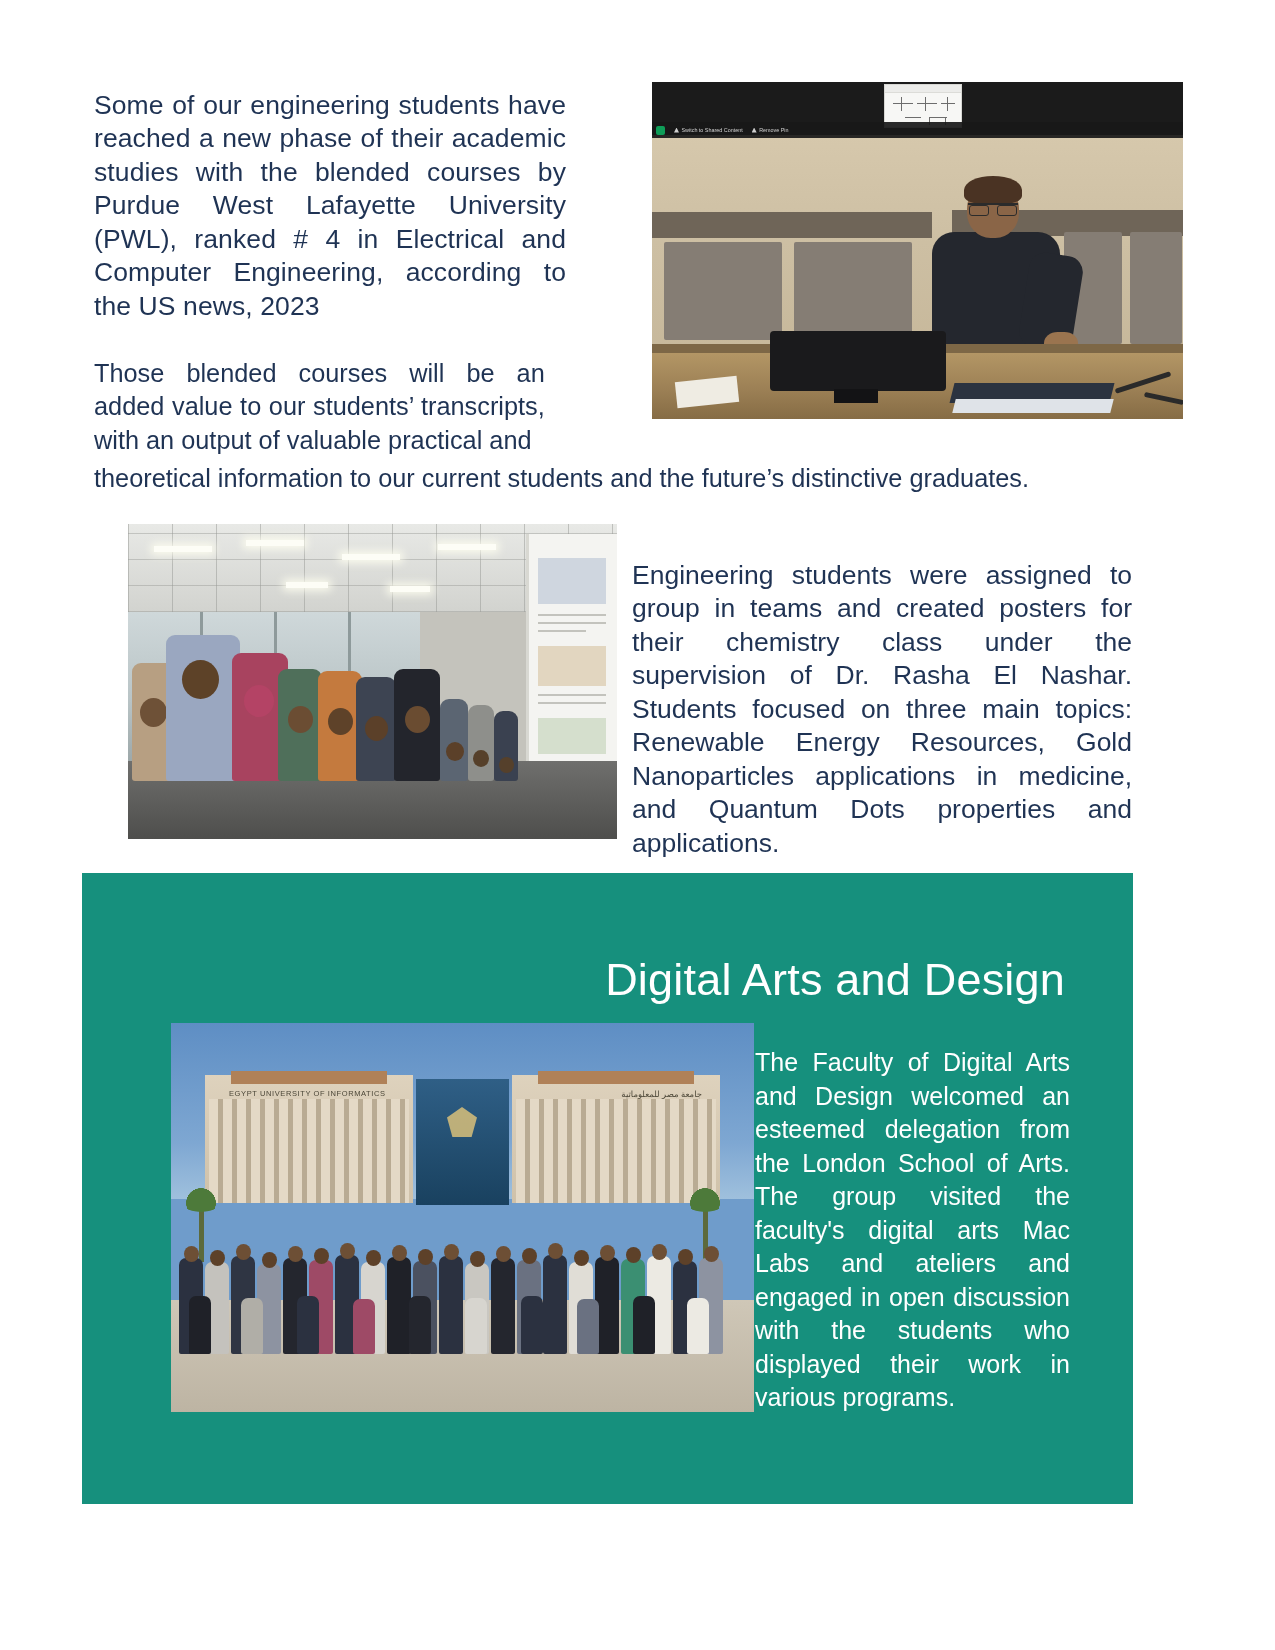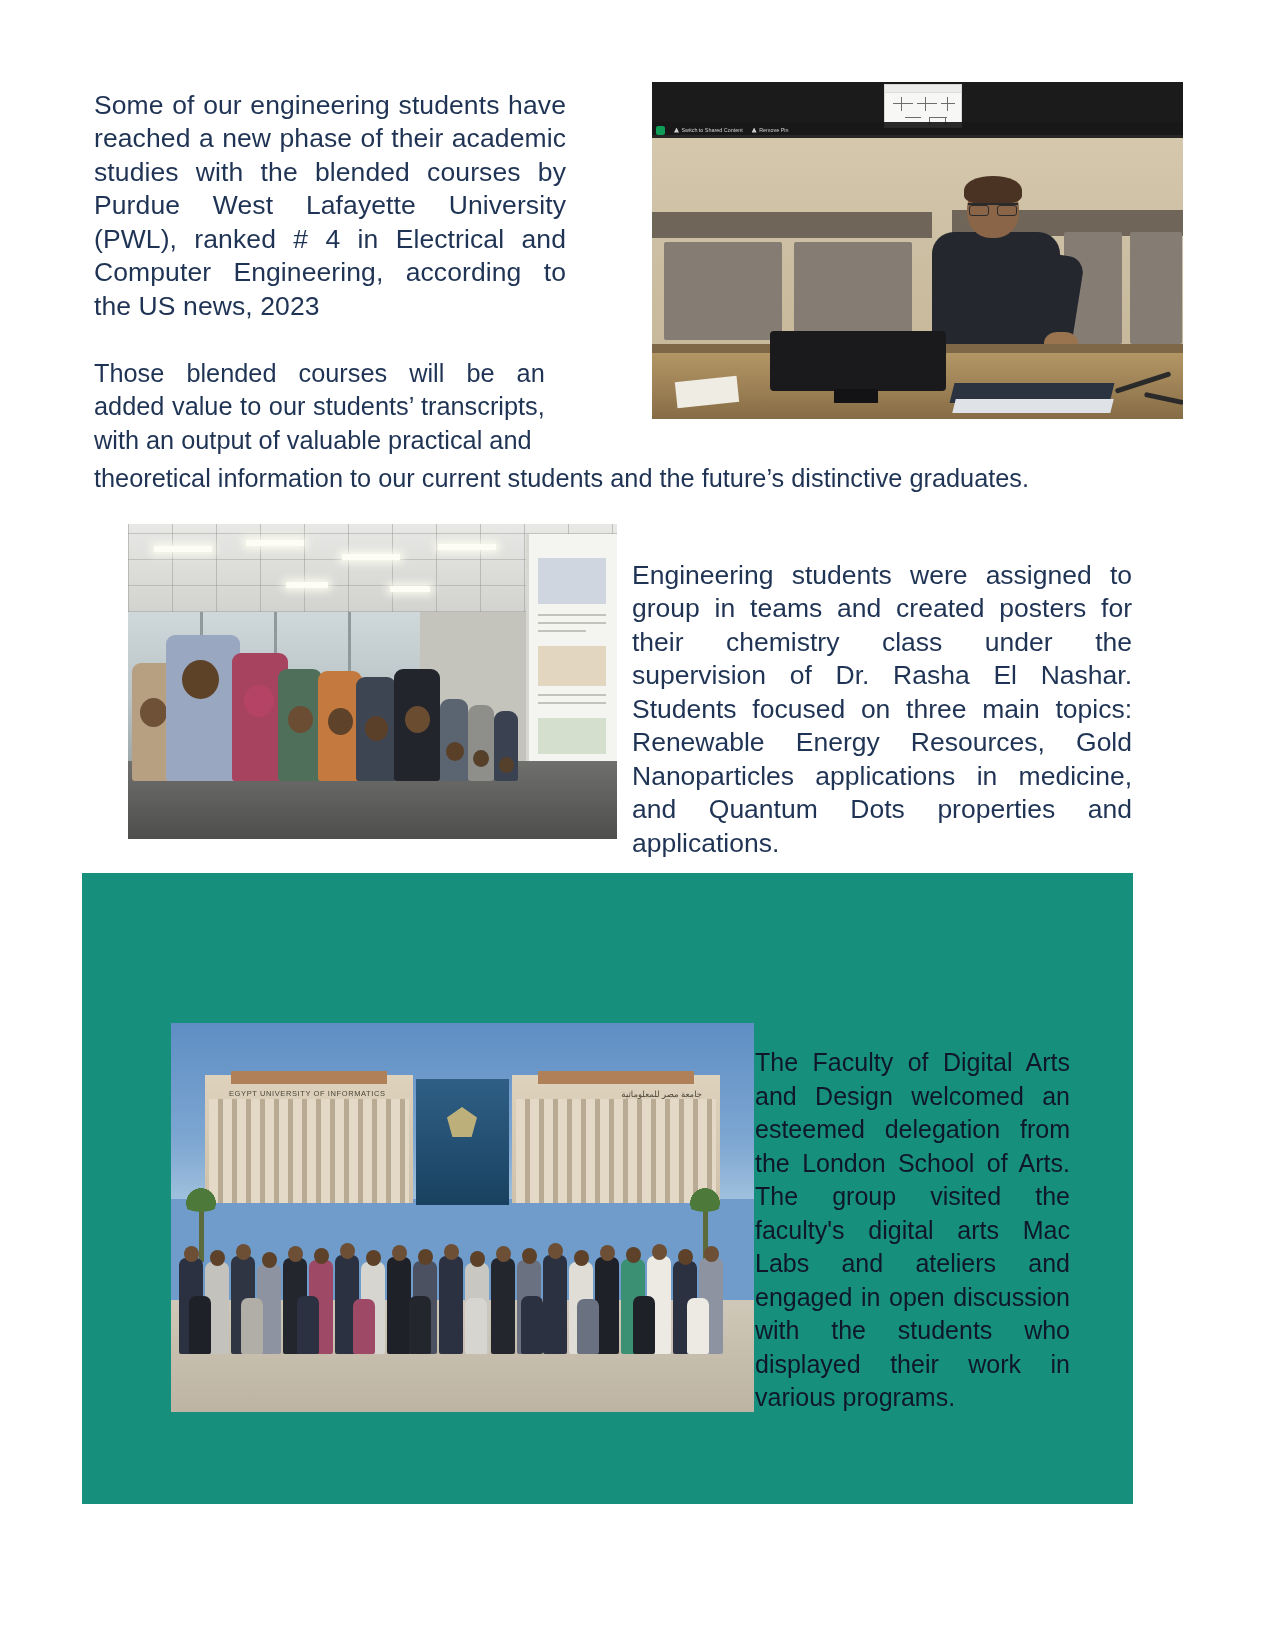--- a/index.html
+++ b/index.html
@@ -379,21 +379,21 @@
     line-height: 56px;
     font-weight: 400;
     letter-spacing: .2px;
     white-space: nowrap;
   }
   #dad-text {
     position: absolute;
     left: 673px;
     top: 148px;
     width: 315px;
-    color: #0f172a;
+    color: #ffffff;
     font-size: 25px;
     line-height: 33.5px;
     text-align: justify;
     text-justify: inter-word;
   }
 
   
   #photo-group {
     position: absolute;
     left: 49px;
@@ -627,20 +627,21 @@
       <div class="pp" style="left:366px; width:24px; height:70px;  background:#3a4150;"></div>
       <div class="ph" style="left:371px; bottom:66px;  width:15px; height:16px; background:#55402b;"></div>
     </div>
   </figure>
 
   <p id="posters-text" class="para">Engineering students were assigned to group in teams and created posters for their chemistry class under the supervision of Dr. Rasha El Nashar. Students focused on three main topics: Renewable Energy Resources, Gold Nanoparticles applications in medicine, and Quantum Dots properties and applications.</p>
 </section>
 
 <section id="sec-dad">
 
+  <h2 id="dad-heading">Digital Arts and Design</h2>
 
   <figure id="photo-group">
     <div class="sky"></div>
 
     <div class="bldg bldg-l"></div>
     <div class="bldg bldg-r"></div>
     <div class="cornice cornice-l"></div>
     <div class="cornice cornice-r"></div>
     <div class="cols cols-l"></div>
     <div class="cols cols-r"></div>

